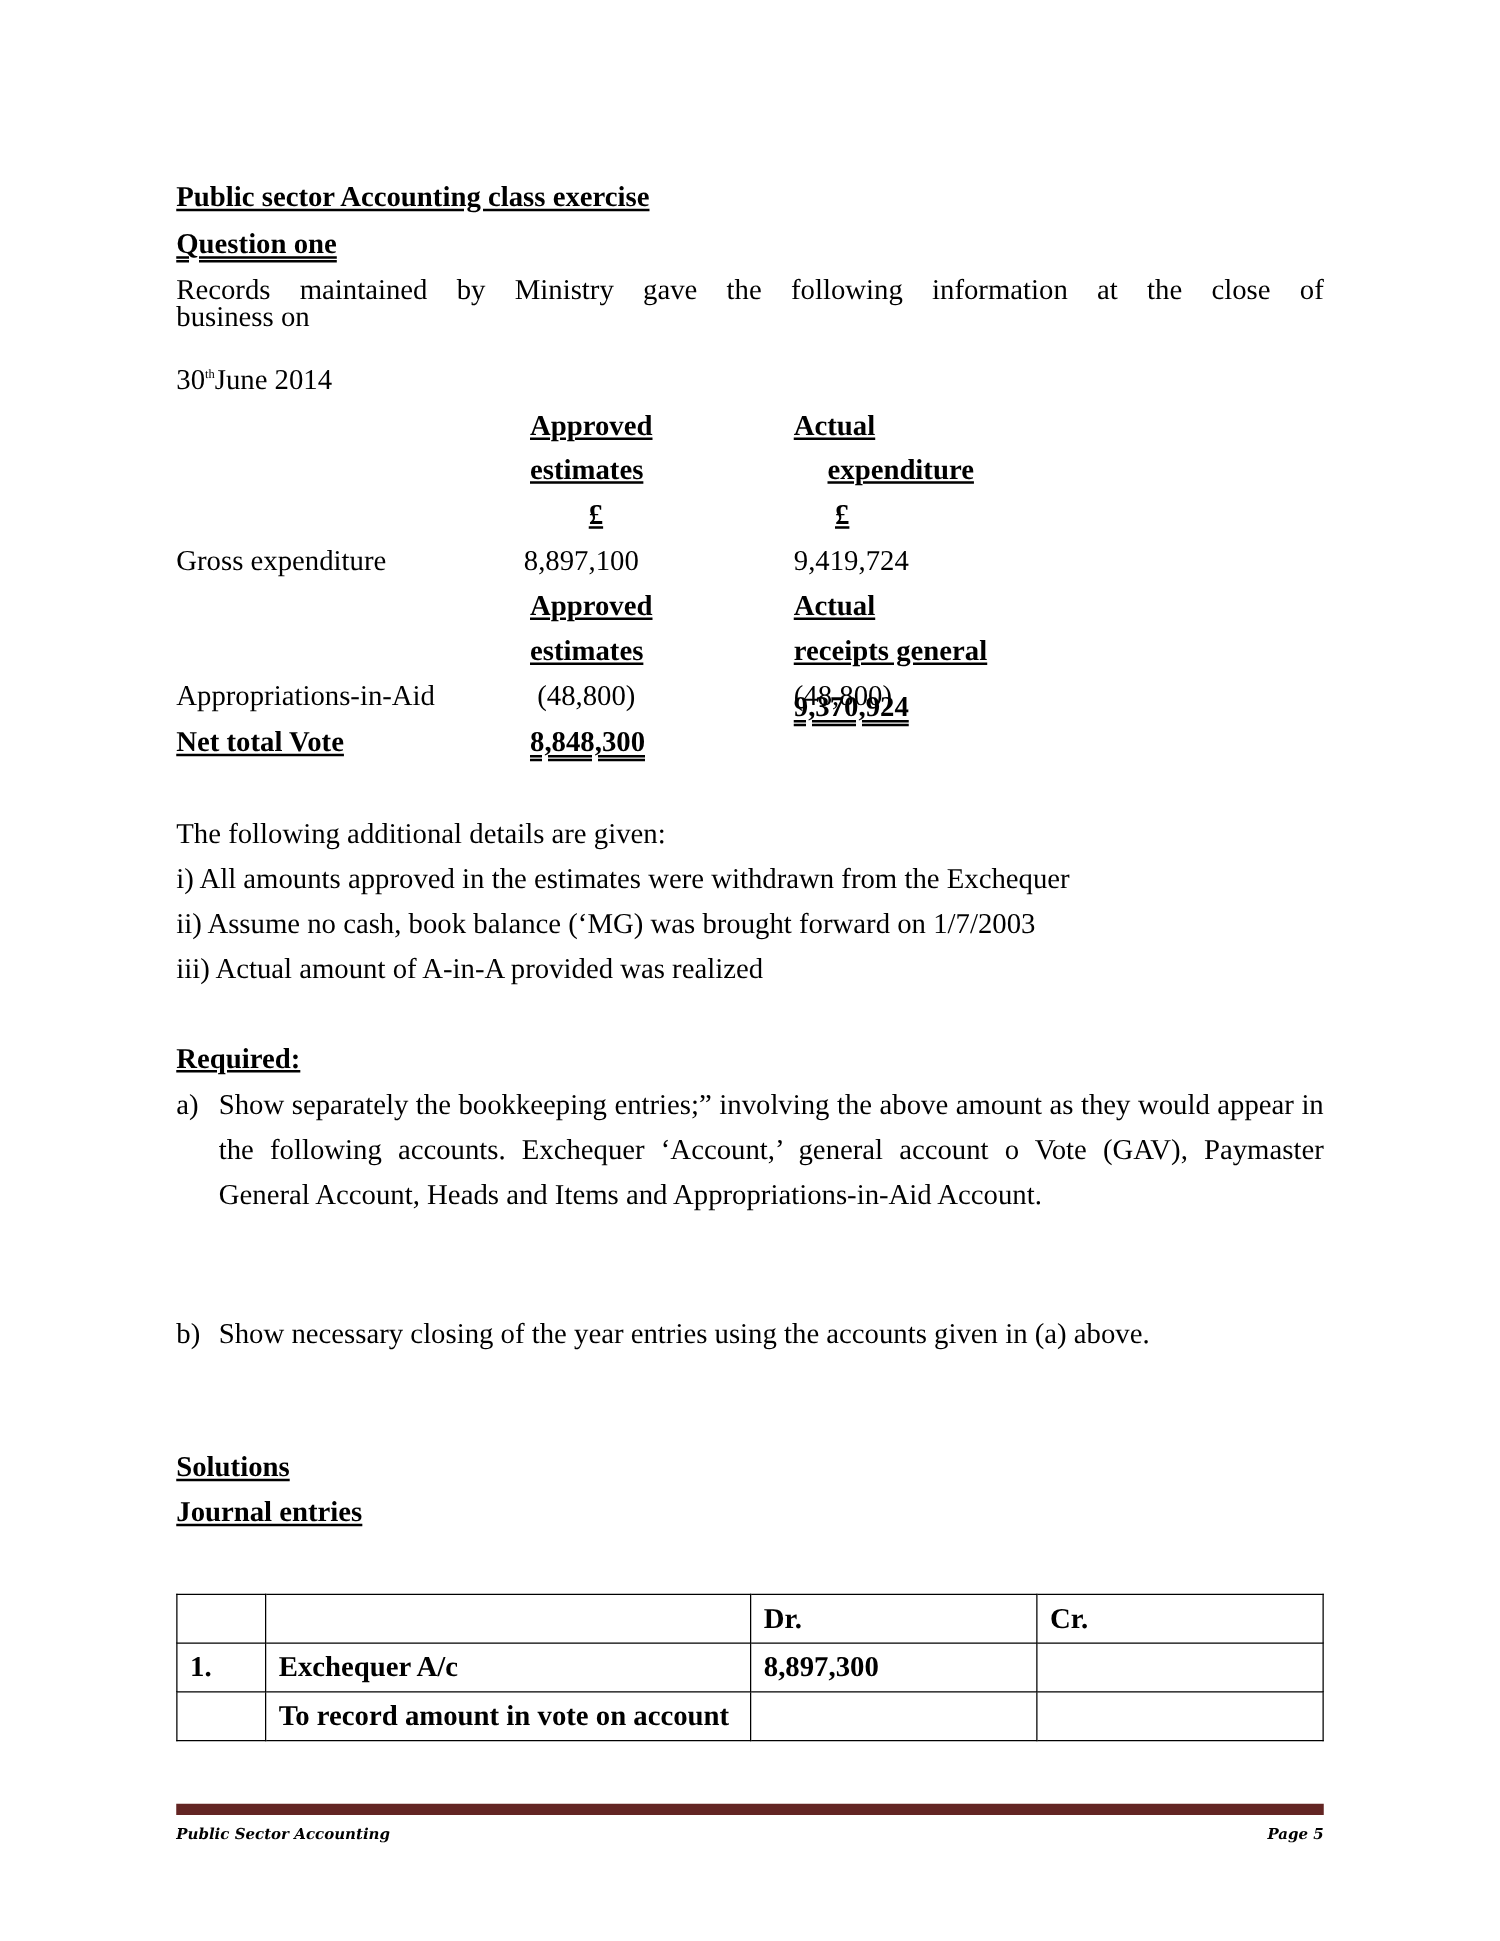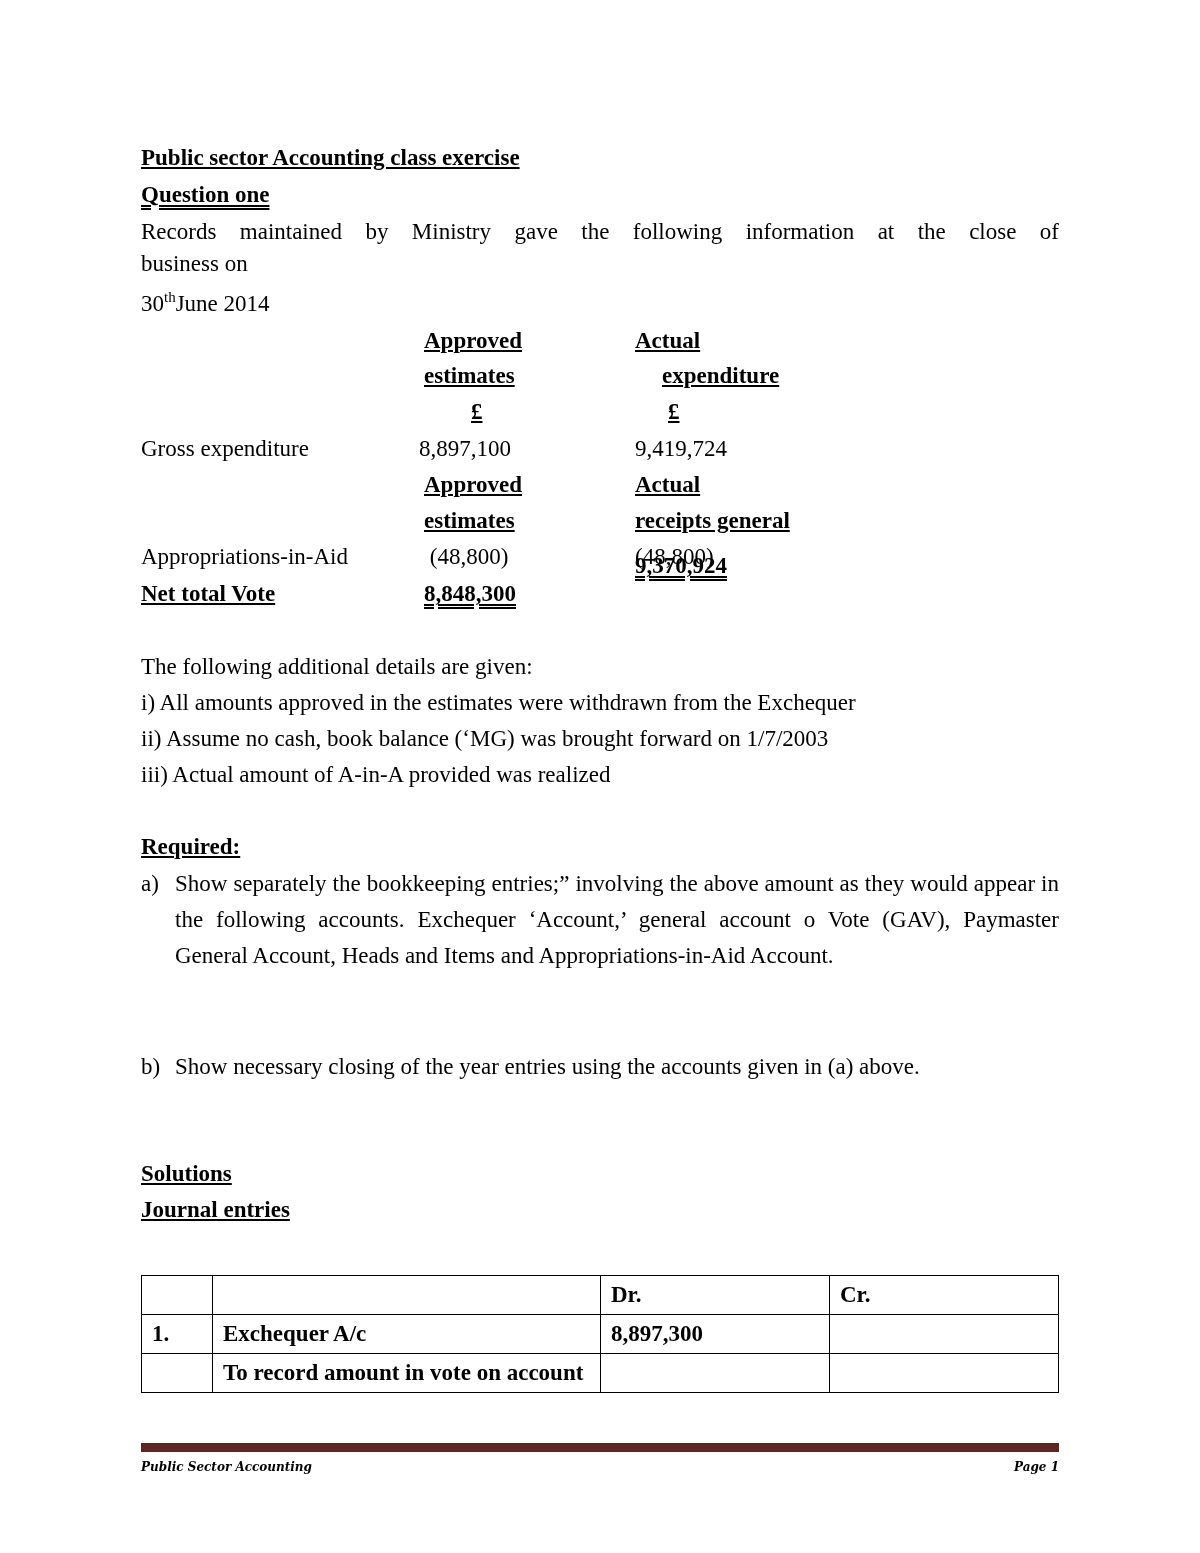--- a/index.html
+++ b/index.html
@@ -6,21 +6,21 @@
     body {
       width: 1200px; height: 1553px; position: relative; overflow: hidden;
       font-family: "Liberation Serif", "DejaVu Serif", serif;
       color: #000; font-size: 23px;
     }
     .page { position: absolute; left: 141px; top: 0; width: 918px; }
     .line { position: absolute; left: 0; line-height: 28px; white-space: nowrap; }
     .bold { font-weight: bold; text-decoration: underline; }
     .dul { text-decoration: underline; text-decoration-style: double; text-underline-offset: 3px; }
     .justify { white-space: normal; text-align: justify; text-align-last: justify; width: 918px; }
-    sup { font-size: 15px; vertical-align: 9px; line-height: 0; }
+    sup { font-size: 10px; vertical-align: 9px; line-height: 0; }
 
     .col { position: absolute; line-height: 28px; white-space: nowrap; }
 
     .req-list { position: absolute; left: 0; width: 918px; }
     .req-item { position: absolute; left: 34px; width: 884px; }
     .req-marker { position: absolute; left: -34px; top: 0; line-height: 36px; }
     .req-text { text-align: justify; line-height: 36px; }
 
     table.journal {
       position: absolute; left: 0; top: 1229px; width: 918px;
@@ -45,21 +45,21 @@
     .footer-right { right: 141px; }
   </style>
 </head>
 <body>
 
 <div class="page">
 
   <div class="line bold" style="top:144px">Public sector Accounting class exercise</div>
   <div class="line bold dul" style="top:181px">Question one</div>
   <div class="line justify" style="top:218px">Records maintained by Ministry gave the following information at the close of</div>
-  <div class="line" style="top:250px">business on</div>
+  <div class="line" style="top:240px">business on</div>
   <div class="line" style="top:290px">
     <span>30</span><sup>th</sup><span>June 2014</span>
   </div>
 
   <div>
     <div class="col bold" style="left:283px; top:327px">Approved</div>
     <div class="col bold" style="left:283px; top:362px">estimates</div>
     <div class="col bold" style="left:330px; top:398px">£</div>
     <div class="col bold" style="left:494px; top:327px">Actual</div>
     <div class="col bold" style="left:521px; top:362px">expenditure</div>
@@ -122,13 +122,13 @@
       <td class="c1 narr">To record amount in vote on account</td>
       <td class="c2"></td>
       <td class="c3"></td>
     </tr>
   </tbody>
     </table>
 </div>
 
 <div class="footer-bar" style="background: rgb(99, 37, 35);"></div>
 <div class="footer-left">Public Sector Accounting</div>
-<div class="footer-right">Page 1</div>
+<div class="footer-right">Page 5</div>
 
 </body></html>

